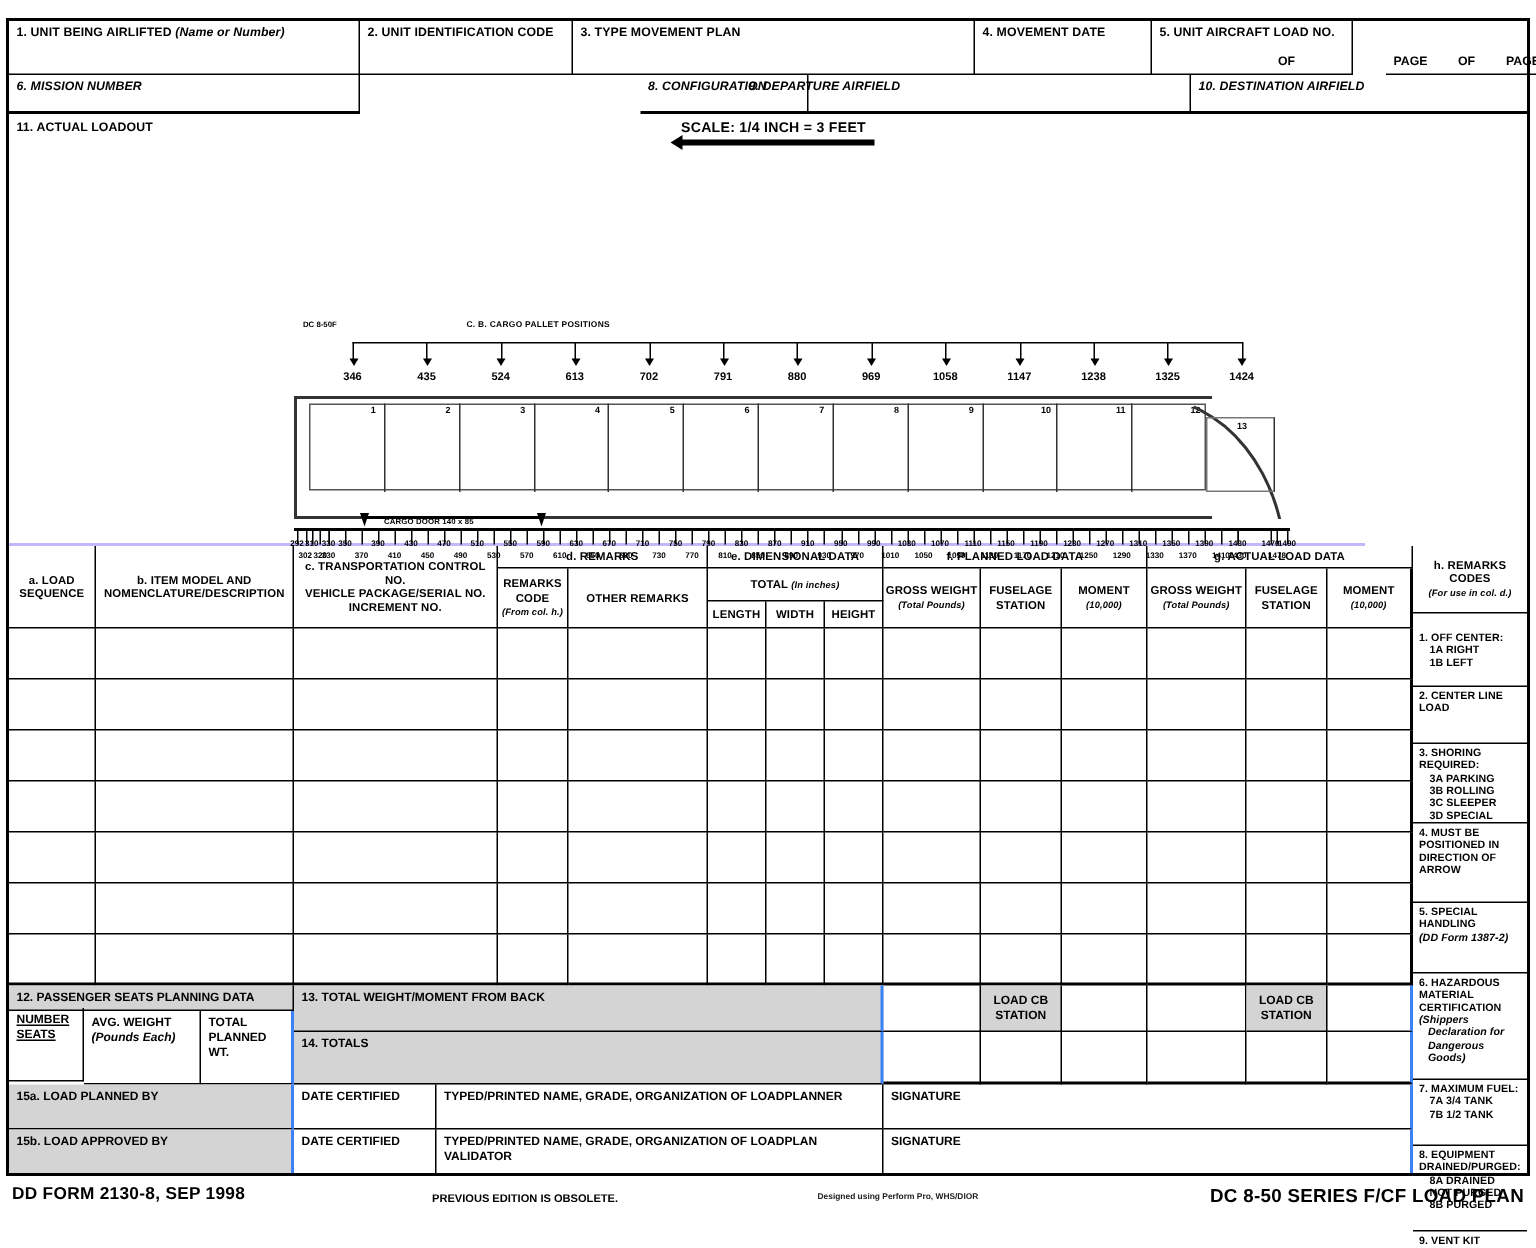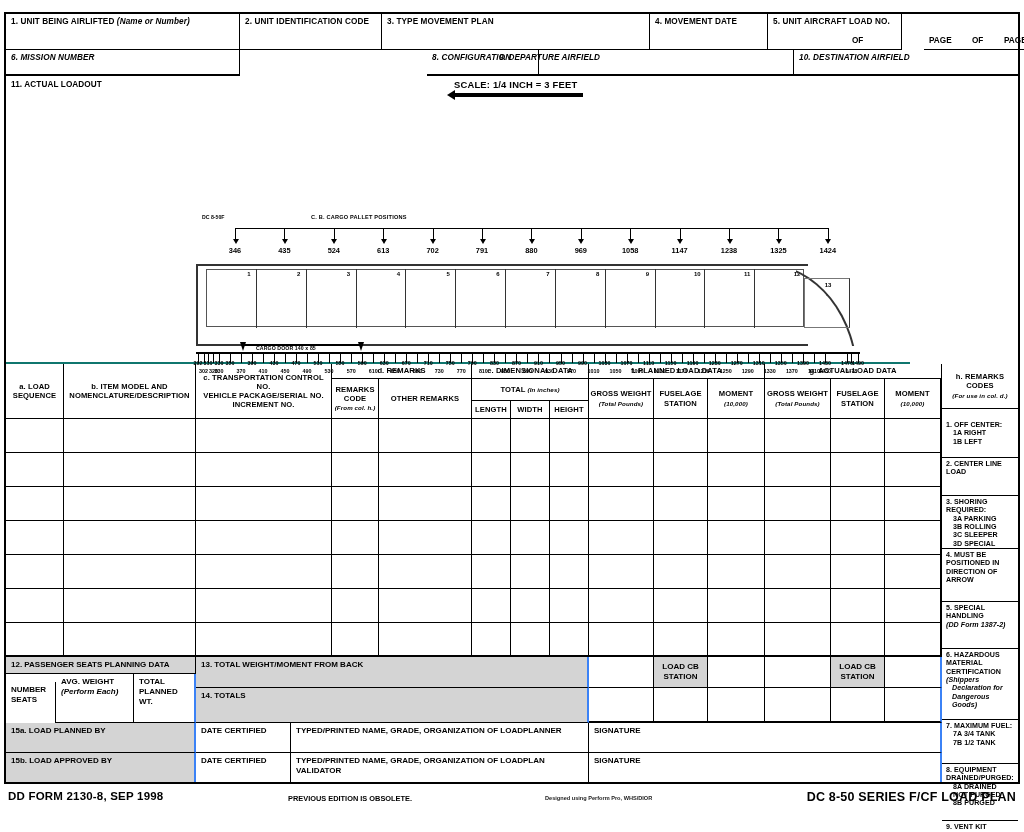--- a/index.html
+++ b/index.html
@@ -64,21 +64,21 @@
     font-size: 8.2px;
     font-weight: bold;
   }
 
   
   #loadout-panel {
     position: absolute;
     left: 0; top: 62px;
     width: 904px;
     height: 288px;
-    border-bottom: 2px solid #0f766e;
+    border-bottom: 2px solid #c4b5fd;
     box-sizing: border-box;
   }
   #loadout-label {
     position: absolute;
     left: 5px; top: 4px;
   }
   #scale-note {
     position: absolute;
     left: 448px; top: 3px;
     font-size: 9.4px;
@@ -882,27 +882,27 @@
           <div class="code-item" style="top: 237px; height: 47px; border-top: 1px solid rgb(0, 0, 0);"><span>5. SPECIAL HANDLING</span><span class="ital">(DD Form 1387-2)</span></div>
           <div class="code-item" style="top: 284px; height: 71px; border-top: 1px solid rgb(0, 0, 0);"><span>6. HAZARDOUS MATERIAL CERTIFICATION</span><span class="ital">(Shippers</span><span class="ital ind">Declaration for</span><span class="ital ind">Dangerous Goods)</span></div>
           <div class="code-item" style="top: 355px; height: 44px; border-top: 1px solid rgb(0, 0, 0);"><span>7. MAXIMUM FUEL:</span><span class="sub">7A  3/4 TANK</span><span class="sub">7B  1/2 TANK</span></div>
           <div class="code-item" style="top: 399px; height: 57px; border-top: 1px solid rgb(0, 0, 0);"><span>8. EQUIPMENT DRAINED/PURGED:</span><span class="sub">8A  DRAINED</span><span class="sub">NOT PURGED</span><span class="sub">8B  PURGED</span></div>
           <div class="code-item" style="top: 456px; height: 40px; border-top: 1px solid rgb(0, 0, 0);"><span>9. VENT KIT REQUIRED</span></div>
         </div>
 
       <div class="bcell shade" style="left:0;top:293px;width:190px;height:17px;">
         <span>12. PASSENGER SEATS PLANNING DATA</span>
       </div>
-      <div class="bcell" style="left:0;top:318px;width:50px;height:49px;">
+      <div class="bcell" style="left:0;top:308px;width:50px;height:49px;text-decoration:underline;">
         <span>NUMBER</span><br>
         <span>SEATS</span>
       </div>
       <div class="bcell" style="left:50px;top:310px;width:78px;height:49px;">
         <span>AVG. WEIGHT</span><br>
-        <span class="it2">(Perform Each)</span>
+        <span class="it2">(Pounds Each)</span>
       </div>
       <div class="bcell b-r" style="left:128px;top:310px;width:62px;height:49px;">
         <span>TOTAL PLANNED</span><br>
         <span>WT.</span>
       </div>
 
       <div class="bcell shade b-r" style="left:190px;top:293px;width:393px;height:31px;">
         <span>13. TOTAL WEIGHT/MOMENT FROM BACK</span>
       </div>
       <div class="bcell shade b-r" style="left:190px;top:324px;width:393px;height:35px;">

